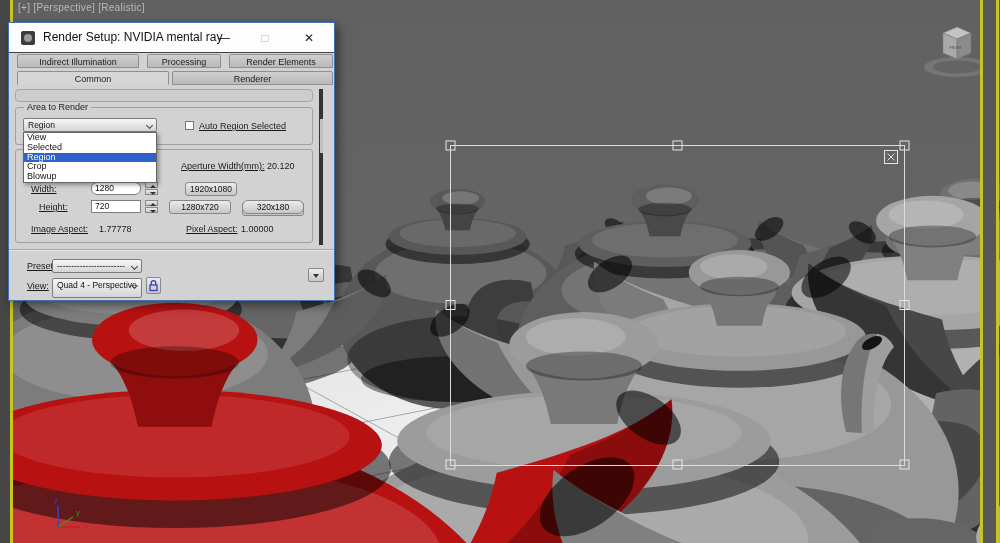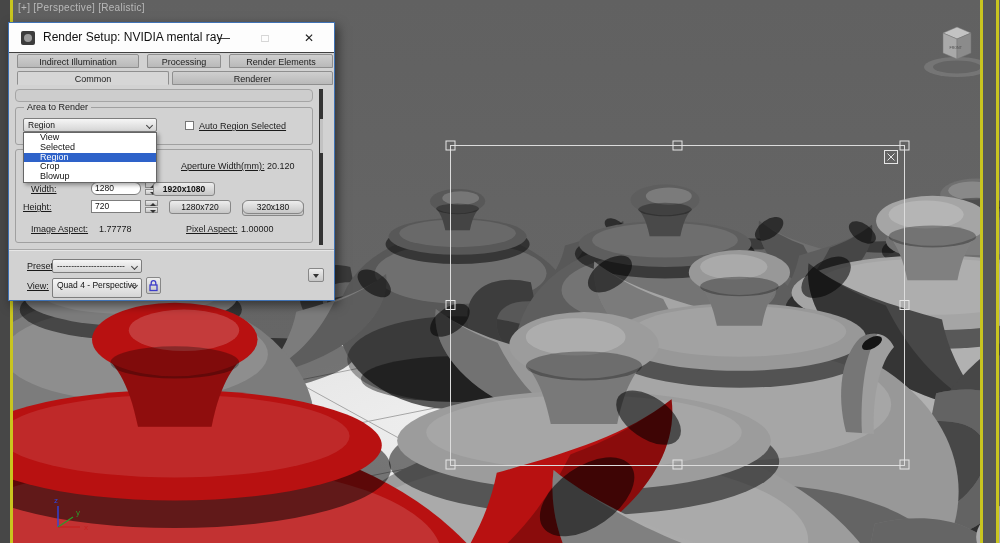--- a/index.html
+++ b/index.html
@@ -25,21 +25,21 @@
   .rollout-stub{position:absolute;left:6px;top:66px;width:298px;height:13px;border:1px solid #a5a5a5;border-radius:4px;background:#cdcdcd;}
   
   .group{position:absolute;border:1px solid #a0a0a0;border-radius:3px;}
   .group .legend{position:absolute;left:8px;top:-6px;background:#d2d2d2;padding:0 3px;font-size:9px;color:#1a1a1a;}
   
   .combo{position:absolute;background:linear-gradient(#f6f6f6,#d5d5d5);border:1px solid #7d7d7d;border-radius:2px;
          font-size:8.5px;line-height:12px;padding:0 14px 0 4px;color:#111;white-space:nowrap;overflow:hidden;}
   .combo .chev{position:absolute;right:4px;top:4px;width:5px;height:5px;border-right:1px solid #444;border-bottom:1px solid #444;transform:rotate(45deg);}
   
   .ddlist{position:absolute;left:14px;top:109px;width:134px;background:#fff;border:1px solid #666;z-index:40;box-shadow:2px 2px 4px rgba(0,0,0,.35);}
-  .ddlist .opt{height:9.8px;line-height:9.8px;padding:0 16px;font-size:9px;color:#111;white-space:nowrap;}
+  .ddlist .opt{height:9.8px;line-height:9.8px;padding:0 3px;font-size:9px;color:#111;white-space:nowrap;}
   .ddlist .opt.sel{background:#2e62c9;color:#fff;}
   
   .field{position:absolute;background:#fff;border:1px solid #7d7d7d;font-size:8.5px;line-height:11px;padding:0 3px;color:#111;}
   .spinner{position:absolute;width:13px;height:13px;}
   .spinner .sb{position:absolute;left:0;width:13px;height:6px;background:linear-gradient(#ececec,#c4c4c4);border:1px solid #8a8a8a;}
   .spinner .up{top:0;} .spinner .dn{top:7px;}
   .spinner .tri{position:absolute;left:3.5px;width:0;height:0;border-left:3px solid transparent;border-right:3px solid transparent;}
   .spinner .up .tri{top:1.5px;border-bottom:3px solid #333;}
   .spinner .dn .tri{top:1.5px;border-top:3px solid #333;}
   .pbtn{position:absolute;height:14px;line-height:13px;text-align:center;background:linear-gradient(#ededed,#c6c6c6);
@@ -256,24 +256,24 @@
     <div class="lbl" style="left:22px;top:161px;">Width:</div>
     <div class="field" style="left:82px;top:159px;width:50px;height:13px;border-radius:6px;">1280</div>
     <div class="spinner" style="left:136px;top:159px;">
       <div class="sb up">
           <div class="tri"></div>
         </div>
       <div class="sb dn">
           <div class="tri"></div>
         </div>
     </div>
-    <div class="pbtn" style="left:144px;top:159px;width:62px;font-weight:bold;">1920x1080</div>
+    <div class="pbtn" style="left:176px;top:159px;width:52px;">1920x1080</div>
     <div class="pbtn" style="left:233px;top:159px;width:62px;margin-top:20px;">480x270</div>
 
-    <div class="lbl" style="left:14px;top:179px;">Height:</div>
+    <div class="lbl" style="left:30px;top:179px;">Height:</div>
     <div class="field" style="left:82px;top:177px;width:50px;height:13px;">720</div>
     <div class="spinner" style="left:136px;top:177px;">
       <div class="sb up">
           <div class="tri"></div>
         </div>
       <div class="sb dn">
           <div class="tri"></div>
         </div>
     </div>
     <div class="pbtn" style="left:160px;top:177px;width:62px;">1280x720</div>

